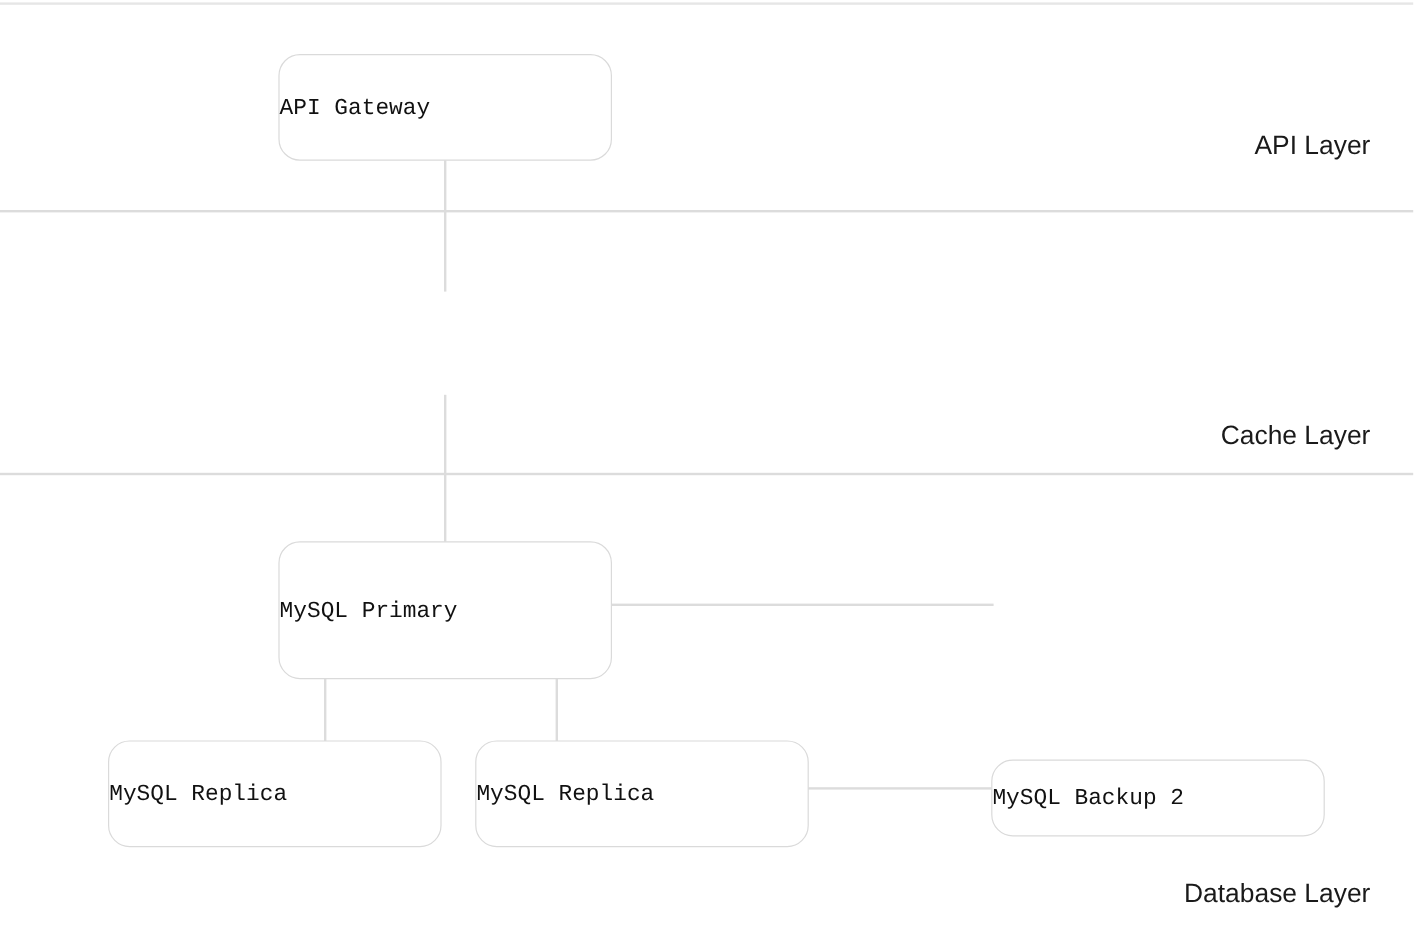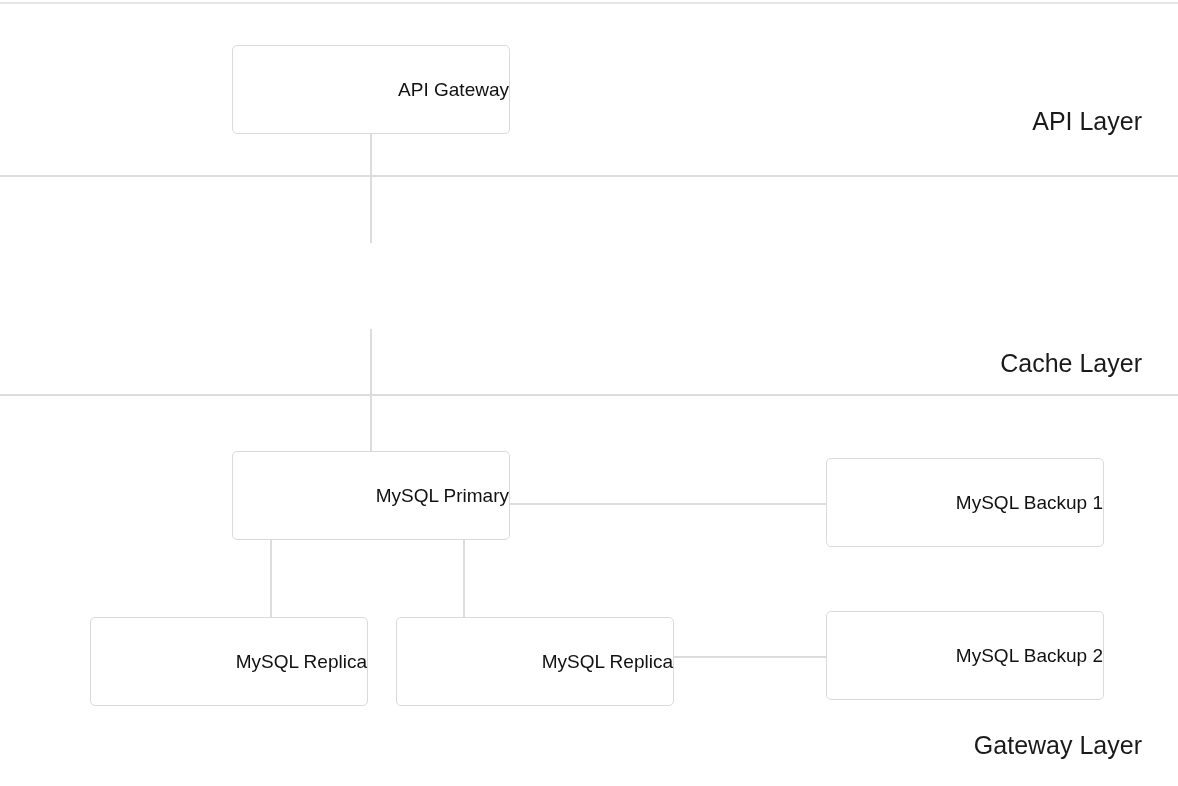--- a/index.html
+++ b/index.html
@@ -26,34 +26,35 @@
     position: absolute;
     left: 0;
     top: 2px;
     width: 1178px;
     height: 2px;
     background: #e6e6e6;
   }
   .layer-label {
     position: absolute;
     color: #1a1a1a;
-    font-size: 25px;
+    font-size: 22px;
     line-height: 24px;
     white-space: nowrap;
     text-align: right;
   }
   .node {
     position: absolute;
     box-sizing: border-box;
     background: #ffffff;
     border: 1.6px solid #dadada;
-    border-radius: 5px;
+    border-radius: 18px;
     display: flex;
     align-items: center;
-    justify-content: flex-end;
+    justify-content: flex-start;
+    font-family: Liberation Mono, monospace;
   }
   .node-label {
     color: #111111;
     font-size: 19px;
     line-height: 24px;
     white-space: nowrap;
   }
   .edge-v {
     position: absolute;
     width: 2px;
@@ -85,39 +86,36 @@
 
   <div class="edge-v" style="left:463px; top:538px; height:80px;"></div>
 
   <div class="edge-h" style="left:671px; top:656px; width:157px;"></div>
 
   <div class="node" style="left:232px; top:45px; width:278px; height:89px;">
     <span class="node-label">API Gateway</span>
   </div>
 
 
-  <div class="node" style="left:232px; top:451px; width:278px; height:89px;">
+  <div class="node" style="left:232px; top:451px; width:278px; height:115px;">
     <span class="node-label">MySQL Primary</span>
   </div>
 
-  <div class="node" style="left:826px; top:458px; width:278px; height:89px;">
-    <span class="node-label">MySQL Backup 1</span>
-  </div>
 
   <div class="node" style="left:90px; top:617px; width:278px; height:89px;">
     <span class="node-label">MySQL Replica</span>
   </div>
 
   <div class="node" style="left:396px; top:617px; width:278px; height:89px;">
     <span class="node-label">MySQL Replica</span>
   </div>
 
-  <div class="node" style="left:826px; top:611px; width:278px; height:89px;">
+  <div class="node" style="left:826px; top:633px; width:278px; height:64px;">
     <span class="node-label">MySQL Backup 2</span>
   </div>
 
   <div class="layer-label" style="right:36px; top:109px;">API Layer</div>
 
   <div class="layer-label" style="right:36px; top:351px;">Cache Layer</div>
 
-  <div class="layer-label" style="right:36px; top:733px;">Gateway Layer</div>
+  <div class="layer-label" style="right:36px; top:733px;">Database Layer</div>
 
 </div>
 
 </body></html>

